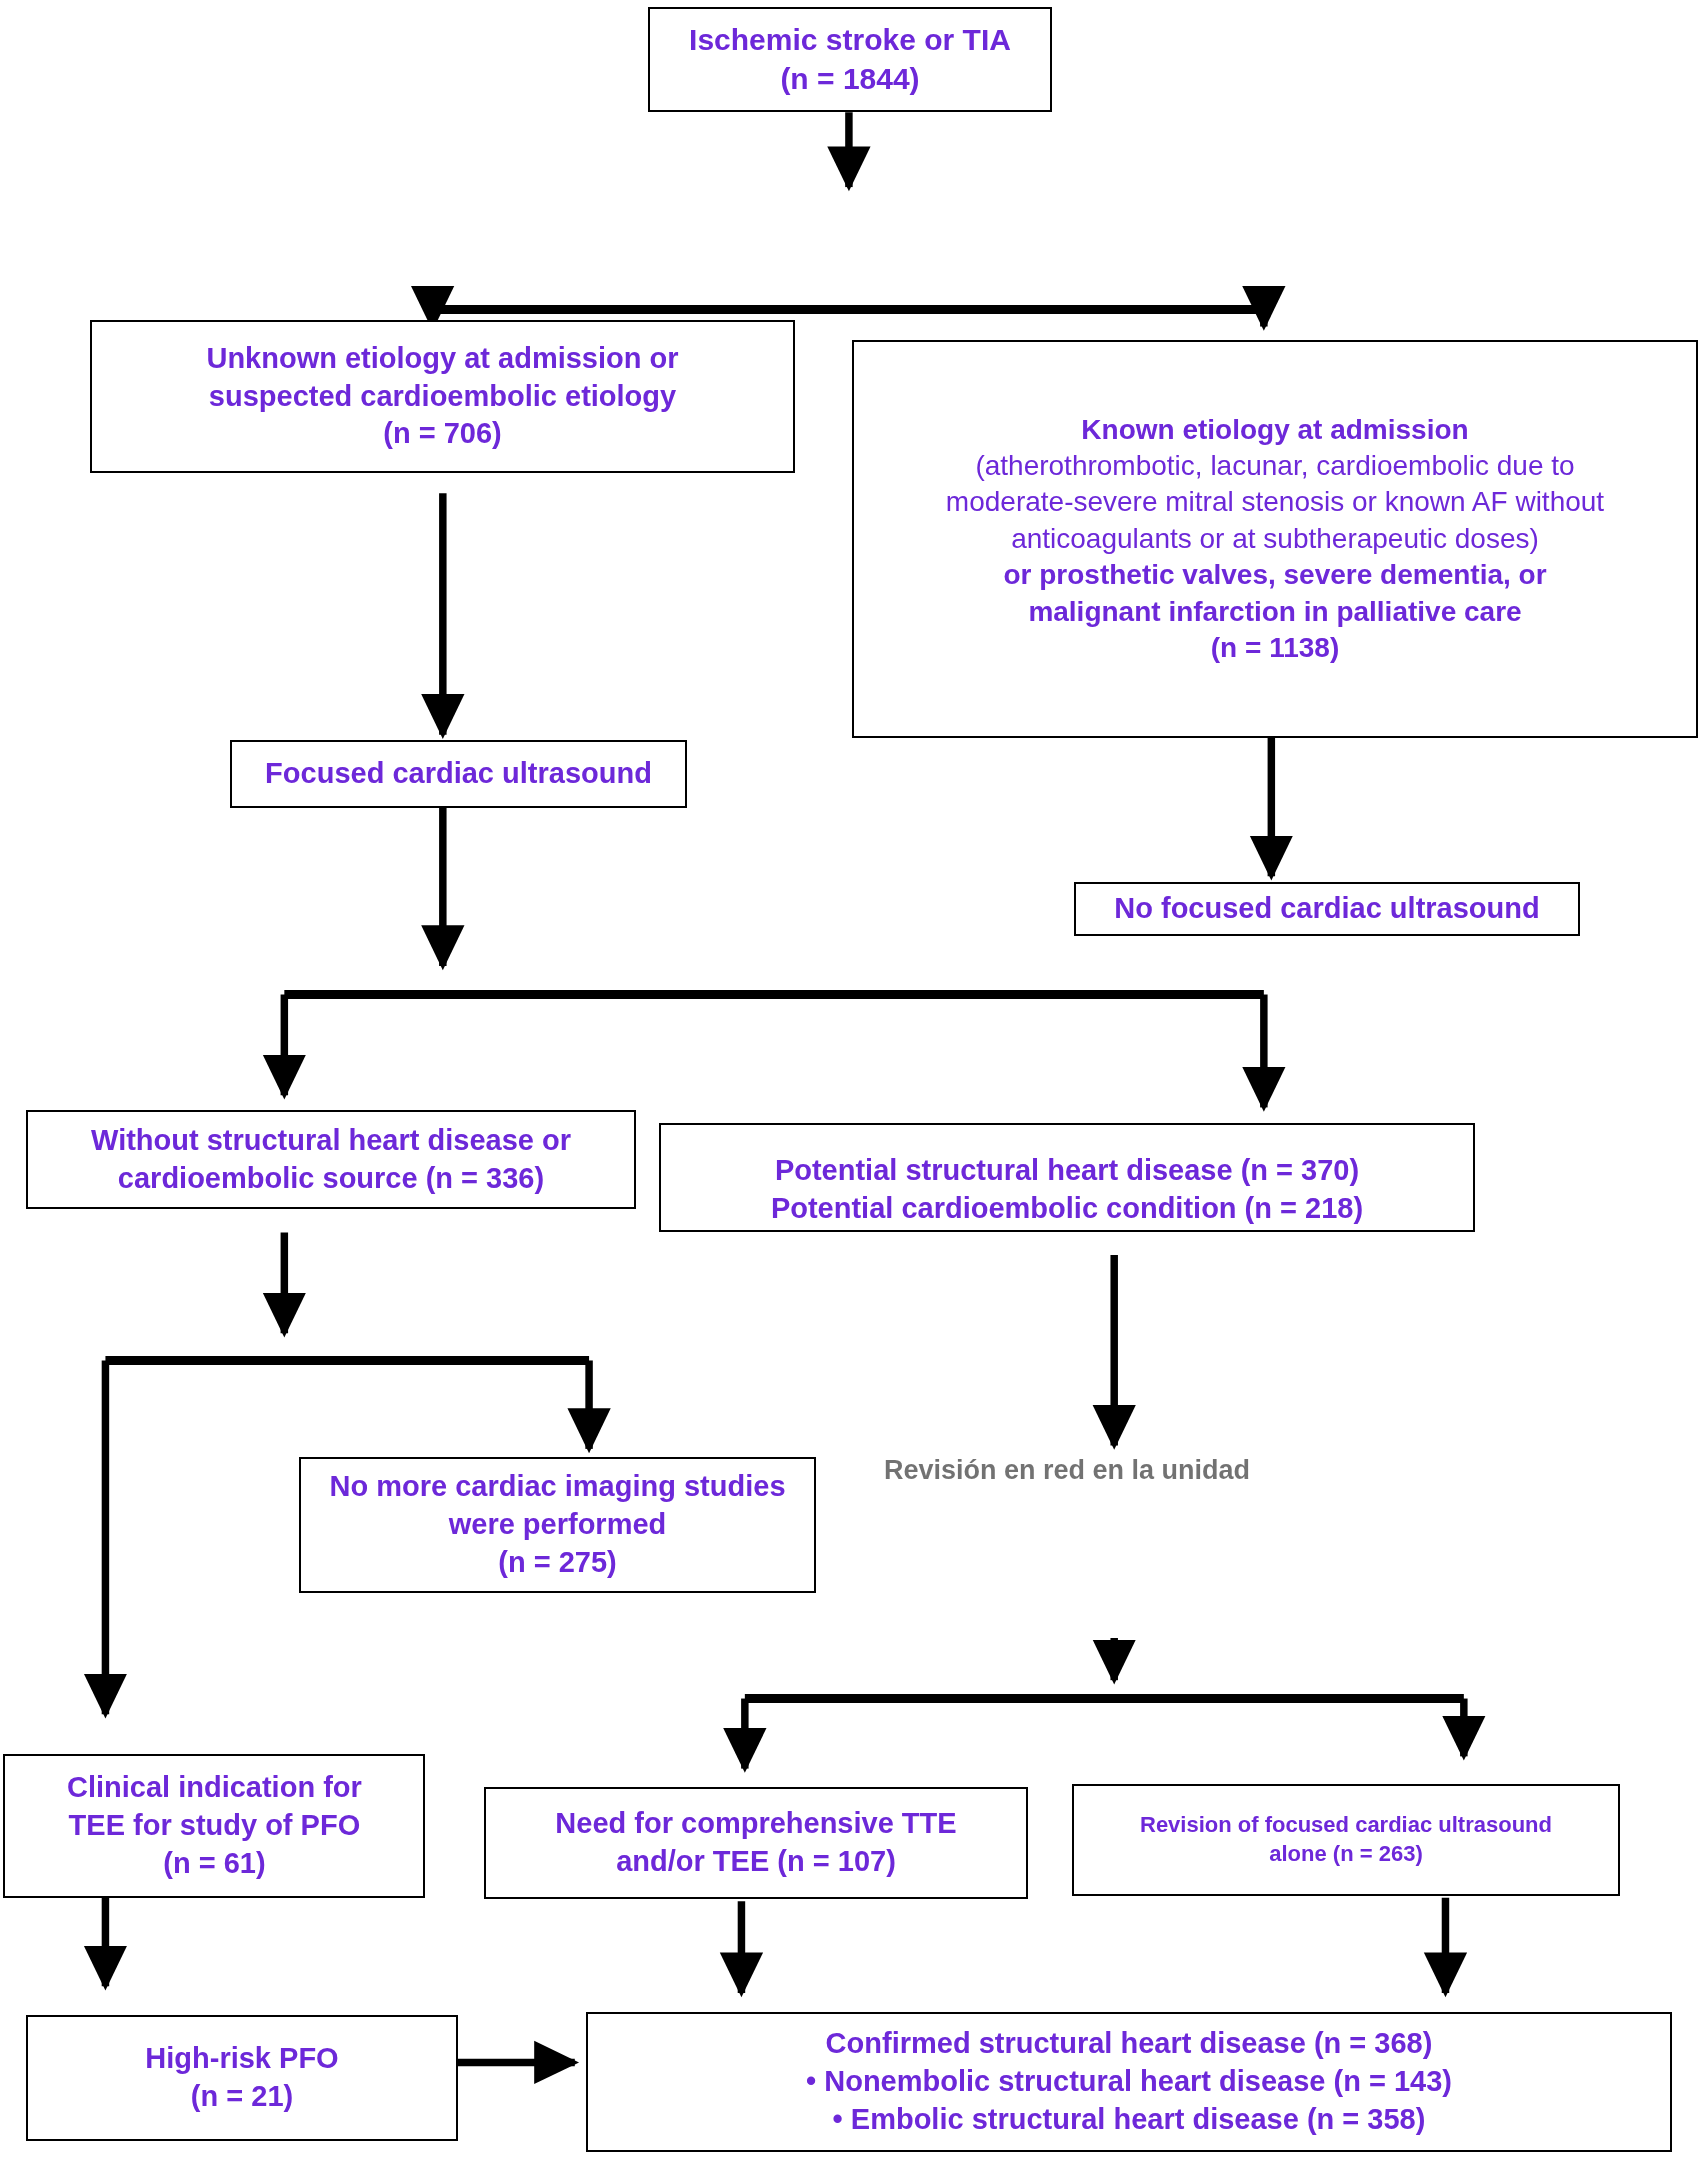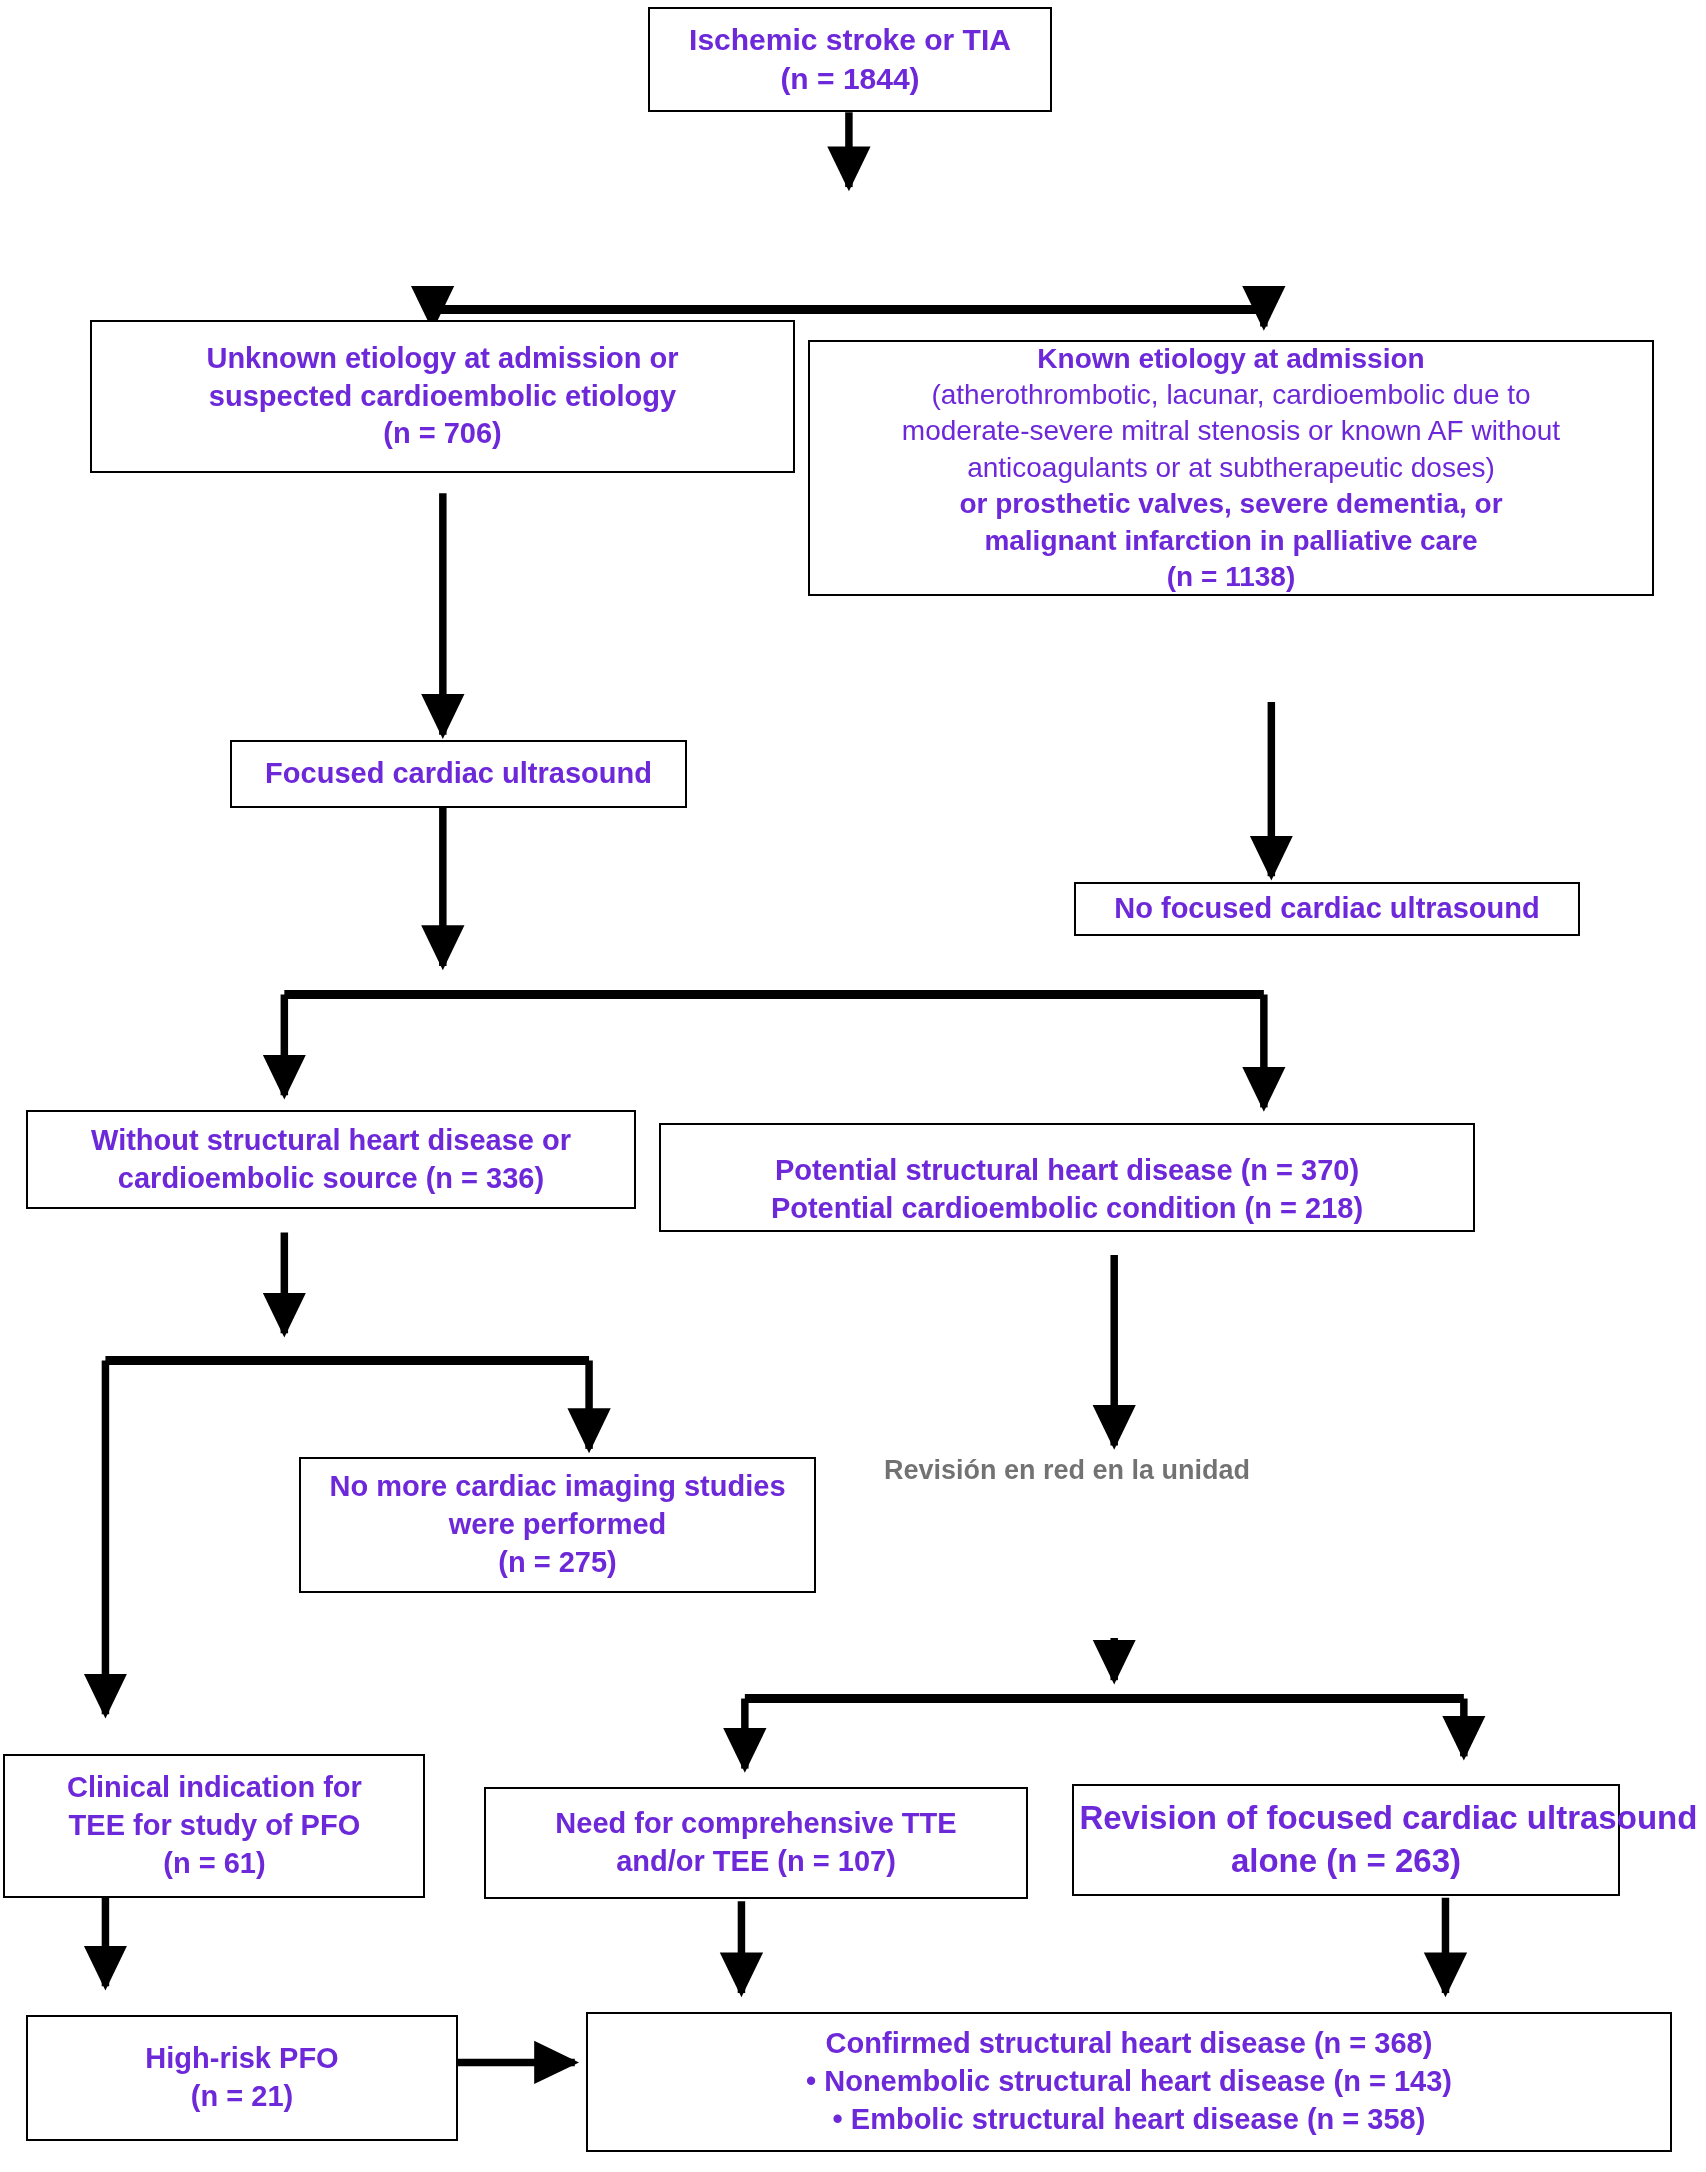--- a/index.html
+++ b/index.html
@@ -117,21 +117,21 @@
     <span class="line bold">Ischemic stroke or TIA</span>
     <span class="line bold">(n = 1844)</span>
   </div>
 
   <div class="node" style="left:90px; top:320px; width:705px; height:153px; font-size:29px; padding:4.1px 9.5px;">
     <span class="line bold">Unknown etiology at admission or</span>
     <span class="line bold">suspected cardioembolic etiology</span>
     <span class="line bold">(n = 706)</span>
   </div>
 
-  <div class="node" style="left:808px; top:340px; width:846px; height:256px; font-size:28px; padding:4.1px 8.2px;">
+  <div class="node" style="left:852px; top:340px; width:846px; height:398px; font-size:28px; padding:4.1px 8.2px;">
     <span class="line bold">Known etiology at admission</span>
     <span class="line normal">(atherothrombotic, lacunar, cardioembolic due to</span>
     <span class="line normal">moderate-severe mitral stenosis or known AF without</span>
     <span class="line normal">anticoagulants or at subtherapeutic doses)</span>
     <span class="line bold">or prosthetic valves, severe dementia, or</span>
     <span class="line bold">malignant infarction in palliative care</span>
     <span class="line bold">(n = 1138)</span>
   </div>
 
   <div class="node" style="left:230px; top:740px; width:457px; height:68px; font-size:29px; padding:1.4px 9.5px;">
@@ -163,21 +163,21 @@
     <span class="line bold">Clinical indication for</span>
     <span class="line bold">TEE for study of PFO</span>
     <span class="line bold">(n = 61)</span>
   </div>
 
   <div class="node" style="left:484px; top:1787px; width:544px; height:112px; font-size:29px; padding:2.7px 8.2px;">
     <span class="line bold">Need for comprehensive TTE</span>
     <span class="line bold">and/or TEE (n = 107)</span>
   </div>
 
-  <div class="node" style="left:1072px; top:1784px; width:548px; height:112px; font-size:33px; padding:2.7px 5.4px;">
+  <div class="node" style="left:1072px; top:1784px; width:548px; height:112px; font-size:22px; padding:2.7px 5.4px;">
     <span class="line bold">Revision of focused cardiac ultrasound</span>
     <span class="line bold">alone (n = 263)</span>
   </div>
 
   <div class="node" style="left:26px; top:2015px; width:432px; height:126px; font-size:29px; padding:2.7px 8.2px;">
     <span class="line bold">High-risk PFO</span>
     <span class="line bold">(n = 21)</span>
   </div>
 
   <div class="node" style="left:586px; top:2012px; width:1086px; height:140px; font-size:29px; padding:2.7px 8.2px;">

